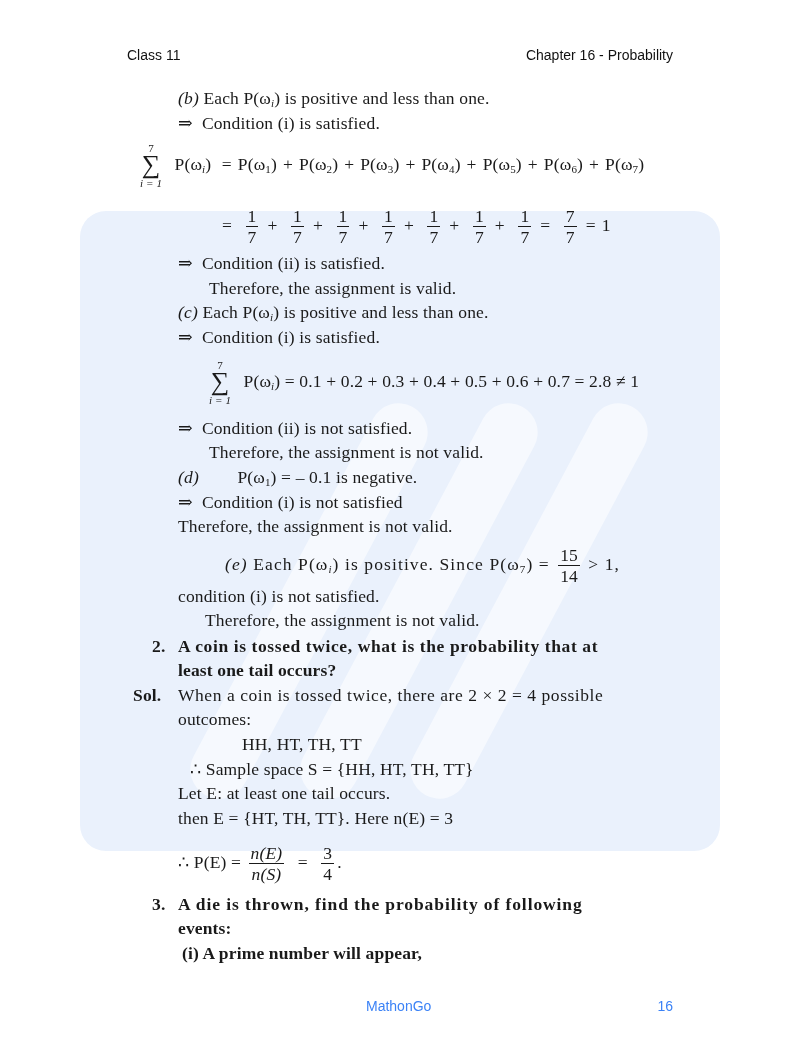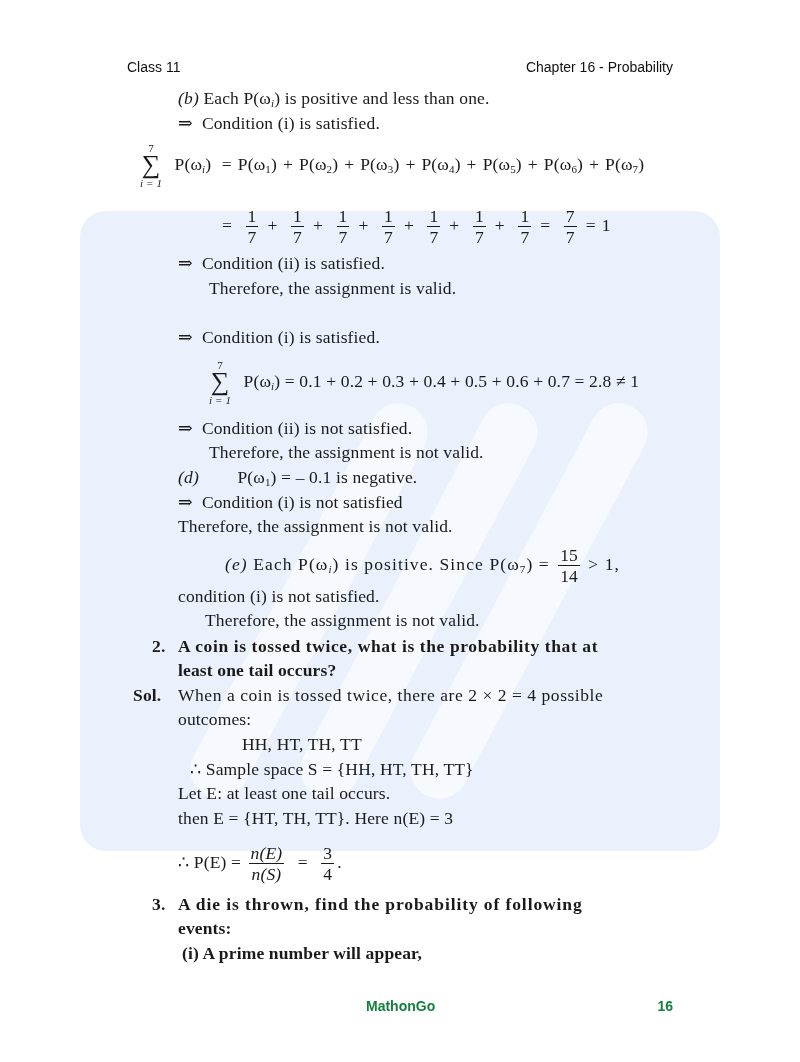--- a/index.html
+++ b/index.html
@@ -1,22 +1,22 @@
 <!DOCTYPE html>
 <html><head>
 <meta charset="utf-8">
 <style>
   html, body { margin: 0; padding: 0; }
   body {
     width: 800px; height: 1062px; position: relative; overflow: hidden;
     background: #ffffff; color: #1a1a1a;
     font-family: "DejaVu Serif", "Liberation Serif", serif;
   }
-  .hdr { position: absolute; top: 47px; font-family: "Liberation Sans", sans-serif; font-size: 14px; color: #111; margin-top: 12px; }
-  .ftr { position: absolute; top: 998px; font-family: "Liberation Sans", sans-serif; font-size: 14px; color: #15803d; font-weight: bold; }
+  .hdr { position: absolute; top: 47px; font-family: "Liberation Sans", sans-serif; font-size: 14px; color: #111; }
+  .ftr { position: absolute; top: 998px; font-family: "Liberation Sans", sans-serif; font-size: 14px; color: #3b82f6; }
   .wm-box {
     position: absolute; left: 80px; top: 211px; width: 640px; height: 640px;
     background: #eaf1fc; border-radius: 26px; overflow: hidden; z-index: 0;
   }
   .stripe {
     position: absolute; width: 58px; height: 440px; background: #f6f9fe;
     border-radius: 30px; transform: rotate(28deg); transform-origin: center;
   }
   .content { position: absolute; left: 0; top: 0; width: 700px; height: 1062px; z-index: 1; }
   .line {
@@ -78,20 +78,24 @@
     <span class="frac"><span class="n">1</span><span class="d">7</span></span><span class="op">+</span>
     <span class="frac"><span class="n">1</span><span class="d">7</span></span><span class="op">=</span>
     <span class="frac"><span class="n">7</span><span class="d">7</span></span><span class="op">=</span><span>1</span>
   </div>
 
   <div class="line" style="left:178px; top:252px;">
     <span>⇒&nbsp;&nbsp;</span><span>Condition (ii) is satisfied.</span>
   </div>
   <div class="line" style="left:209px; top:277px;">Therefore, the assignment is valid.</div>
 
+  <div class="line" style="left:178px; top:301px;">
+    <span class="ital">(c)</span>
+    <span>Each P(ω</span><sub class="ital">i</sub><span>) is positive and less than one.</span>
+  </div>
   <div class="line" style="left:178px; top:326px;">
     <span>⇒&nbsp;&nbsp;</span><span>Condition (i) is satisfied.</span>
   </div>
 
   <div class="line" style="left:207px; top:360px; height:50px;">
     <span class="sum">
       <span class="top">7</span>
       <span class="sig">∑</span>
       <span class="bot">i = 1</span>
     </span>

